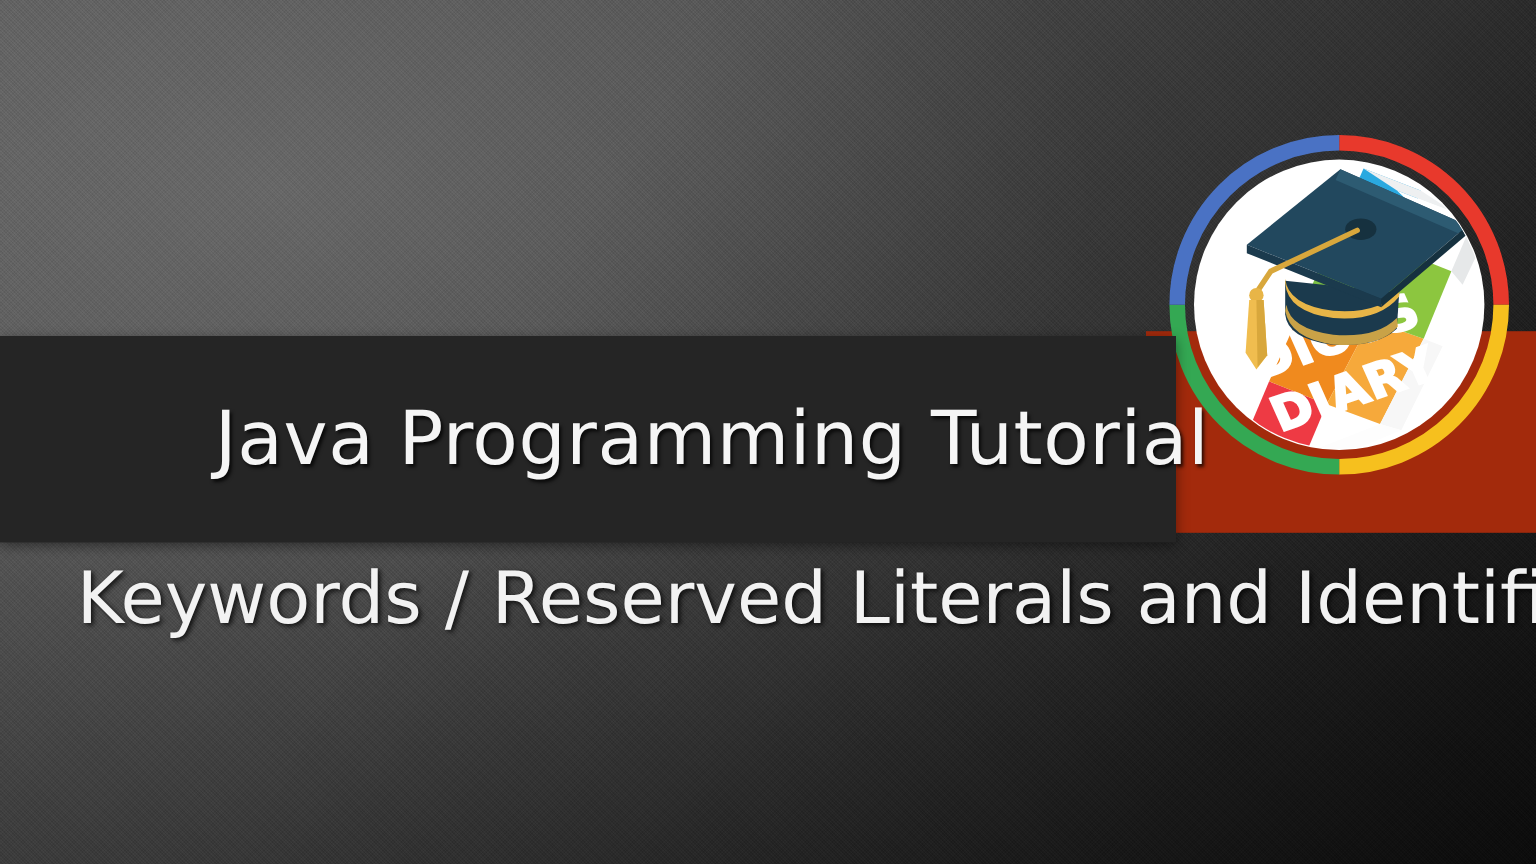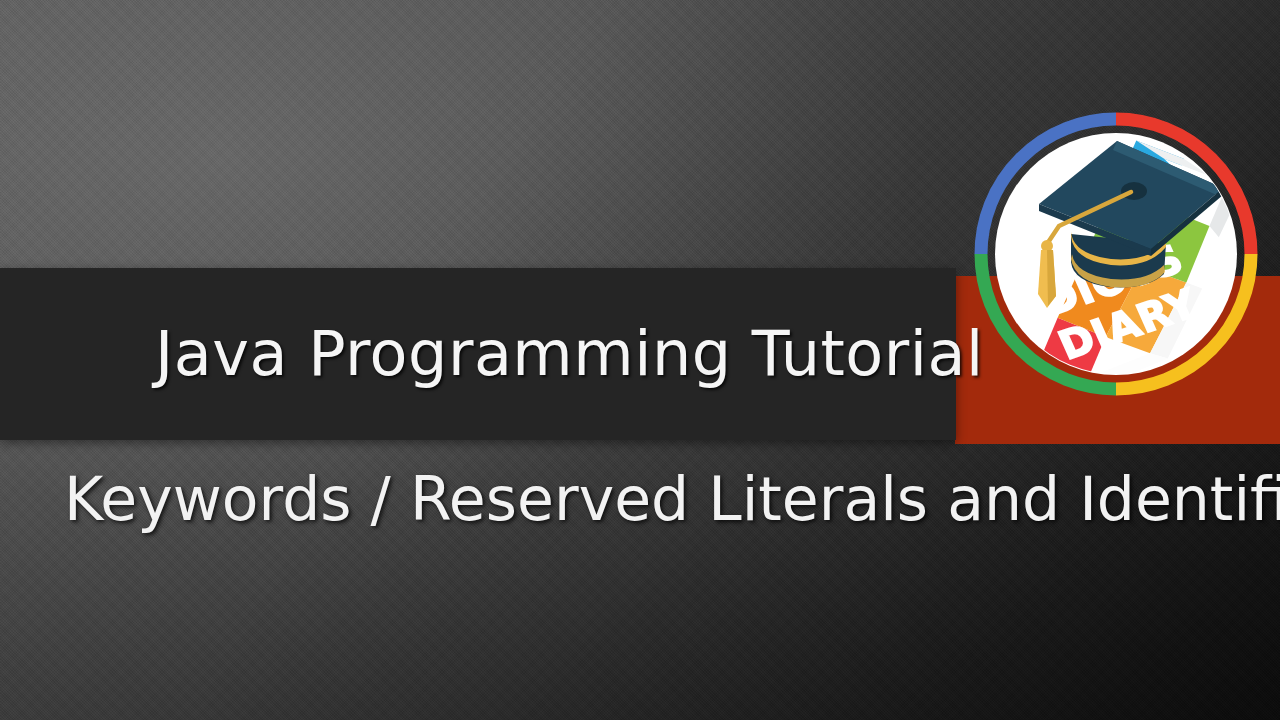--- a/index.html
+++ b/index.html
@@ -39,27 +39,28 @@
       radial-gradient(ellipse 120% 110% at 18% 22%, rgba(255,255,255,0.10) 0%, rgba(255,255,255,0.0) 45%),
       linear-gradient(120deg, rgba(0,0,0,0.0) 35%, rgba(0,0,0,0.28) 72%, rgba(0,0,0,0.55) 100%),
       linear-gradient(to bottom, rgba(0,0,0,0.0) 60%, rgba(0,0,0,0.25) 100%);
     pointer-events: none;
   }
 
   
   .title-band {
     position: absolute;
     left: 0;
-    top: 268px;
+    top: 280px;
     width: 956px;
     height: 172px;
     background: #252525;
     box-shadow: 0 3px 10px rgba(0,0,0,0.45);
     display: flex;
     align-items: center;
+    padding-left: 24px;
   }
   .title-text {
     margin-left: 155px;
     color: #f5f5f5;
     font-family: "DejaVu Sans", sans-serif;
     font-weight: 400;
     font-size: 62px;
     letter-spacing: 0.5px;
     line-height: 1;
     white-space: nowrap;

